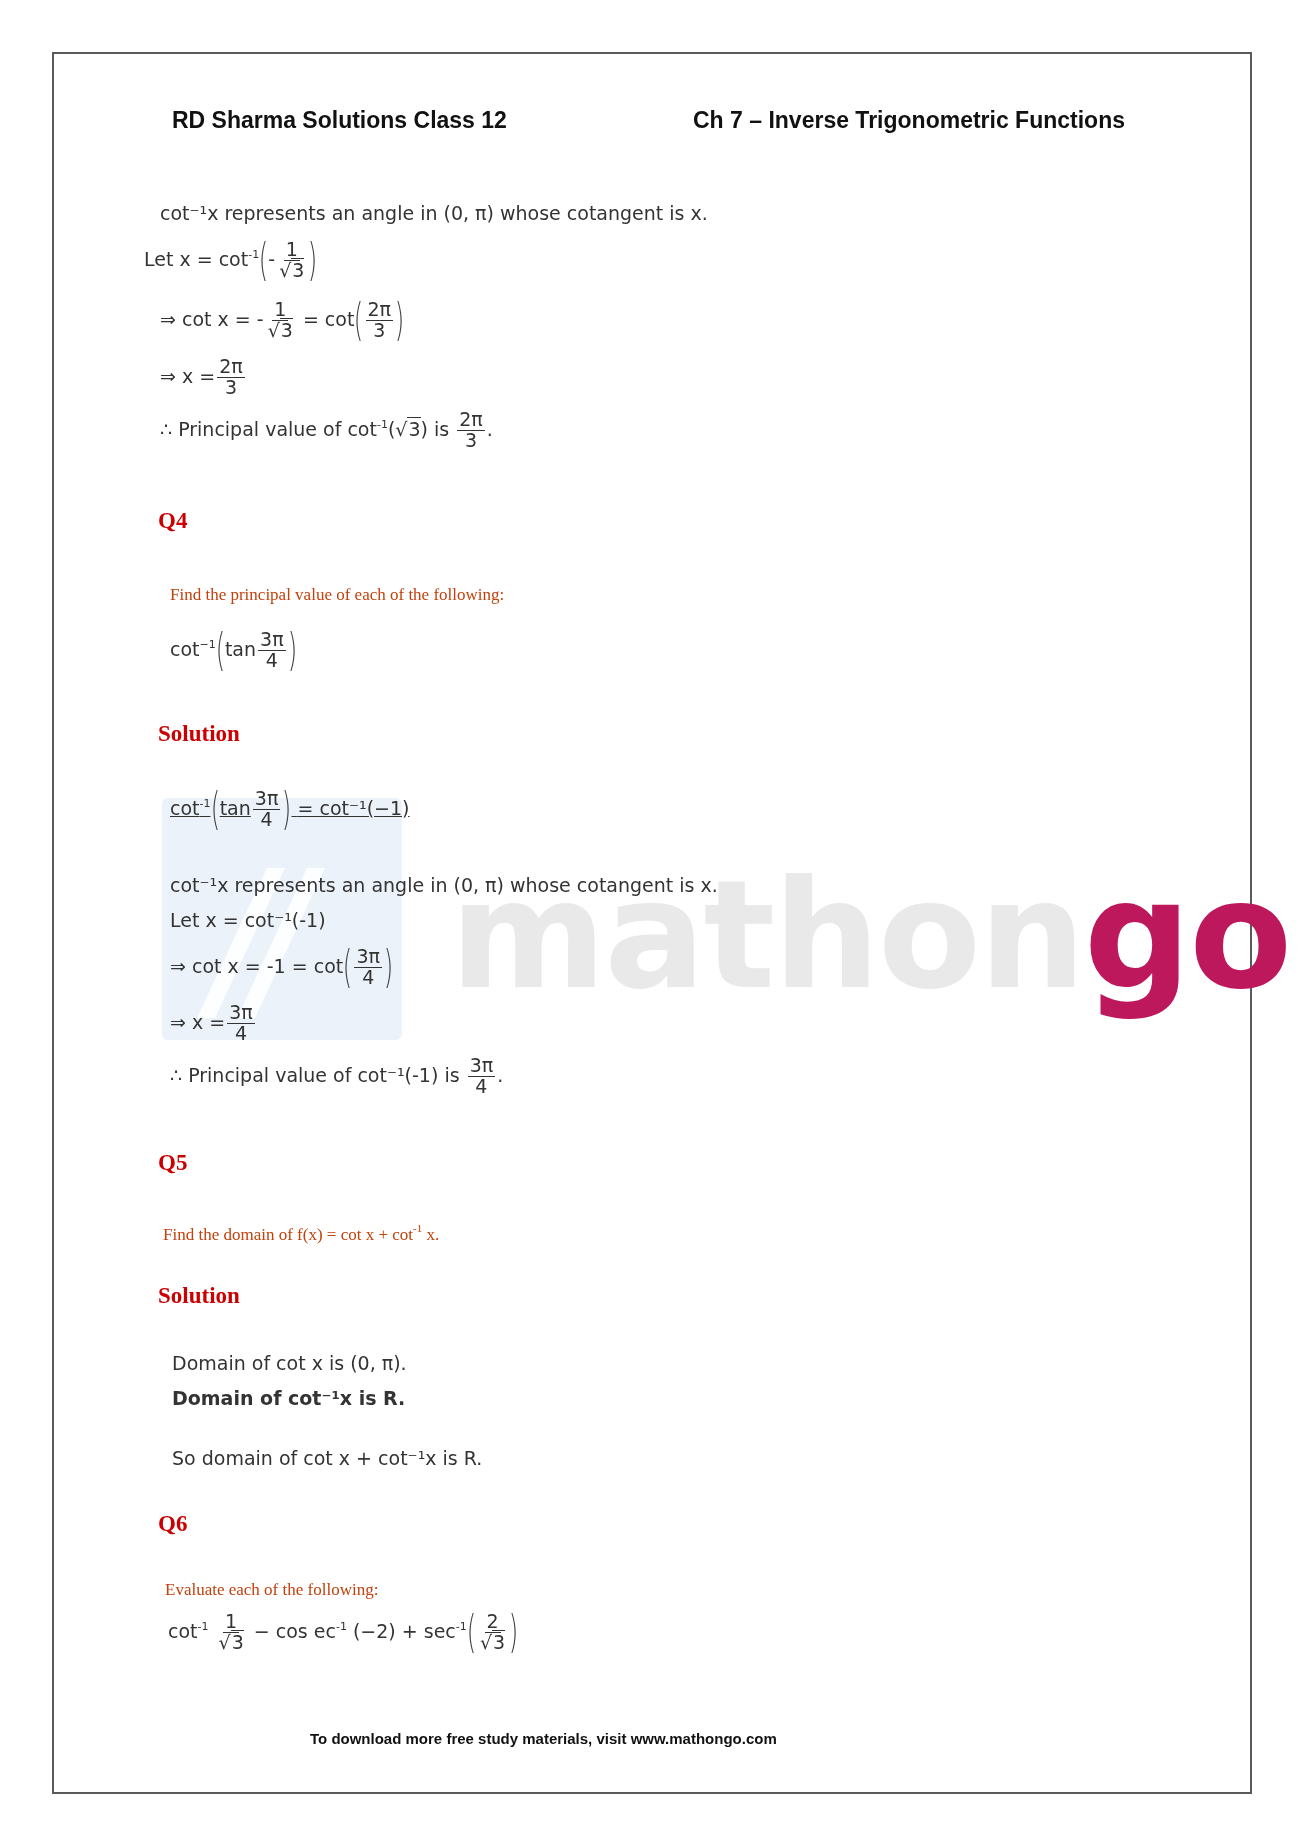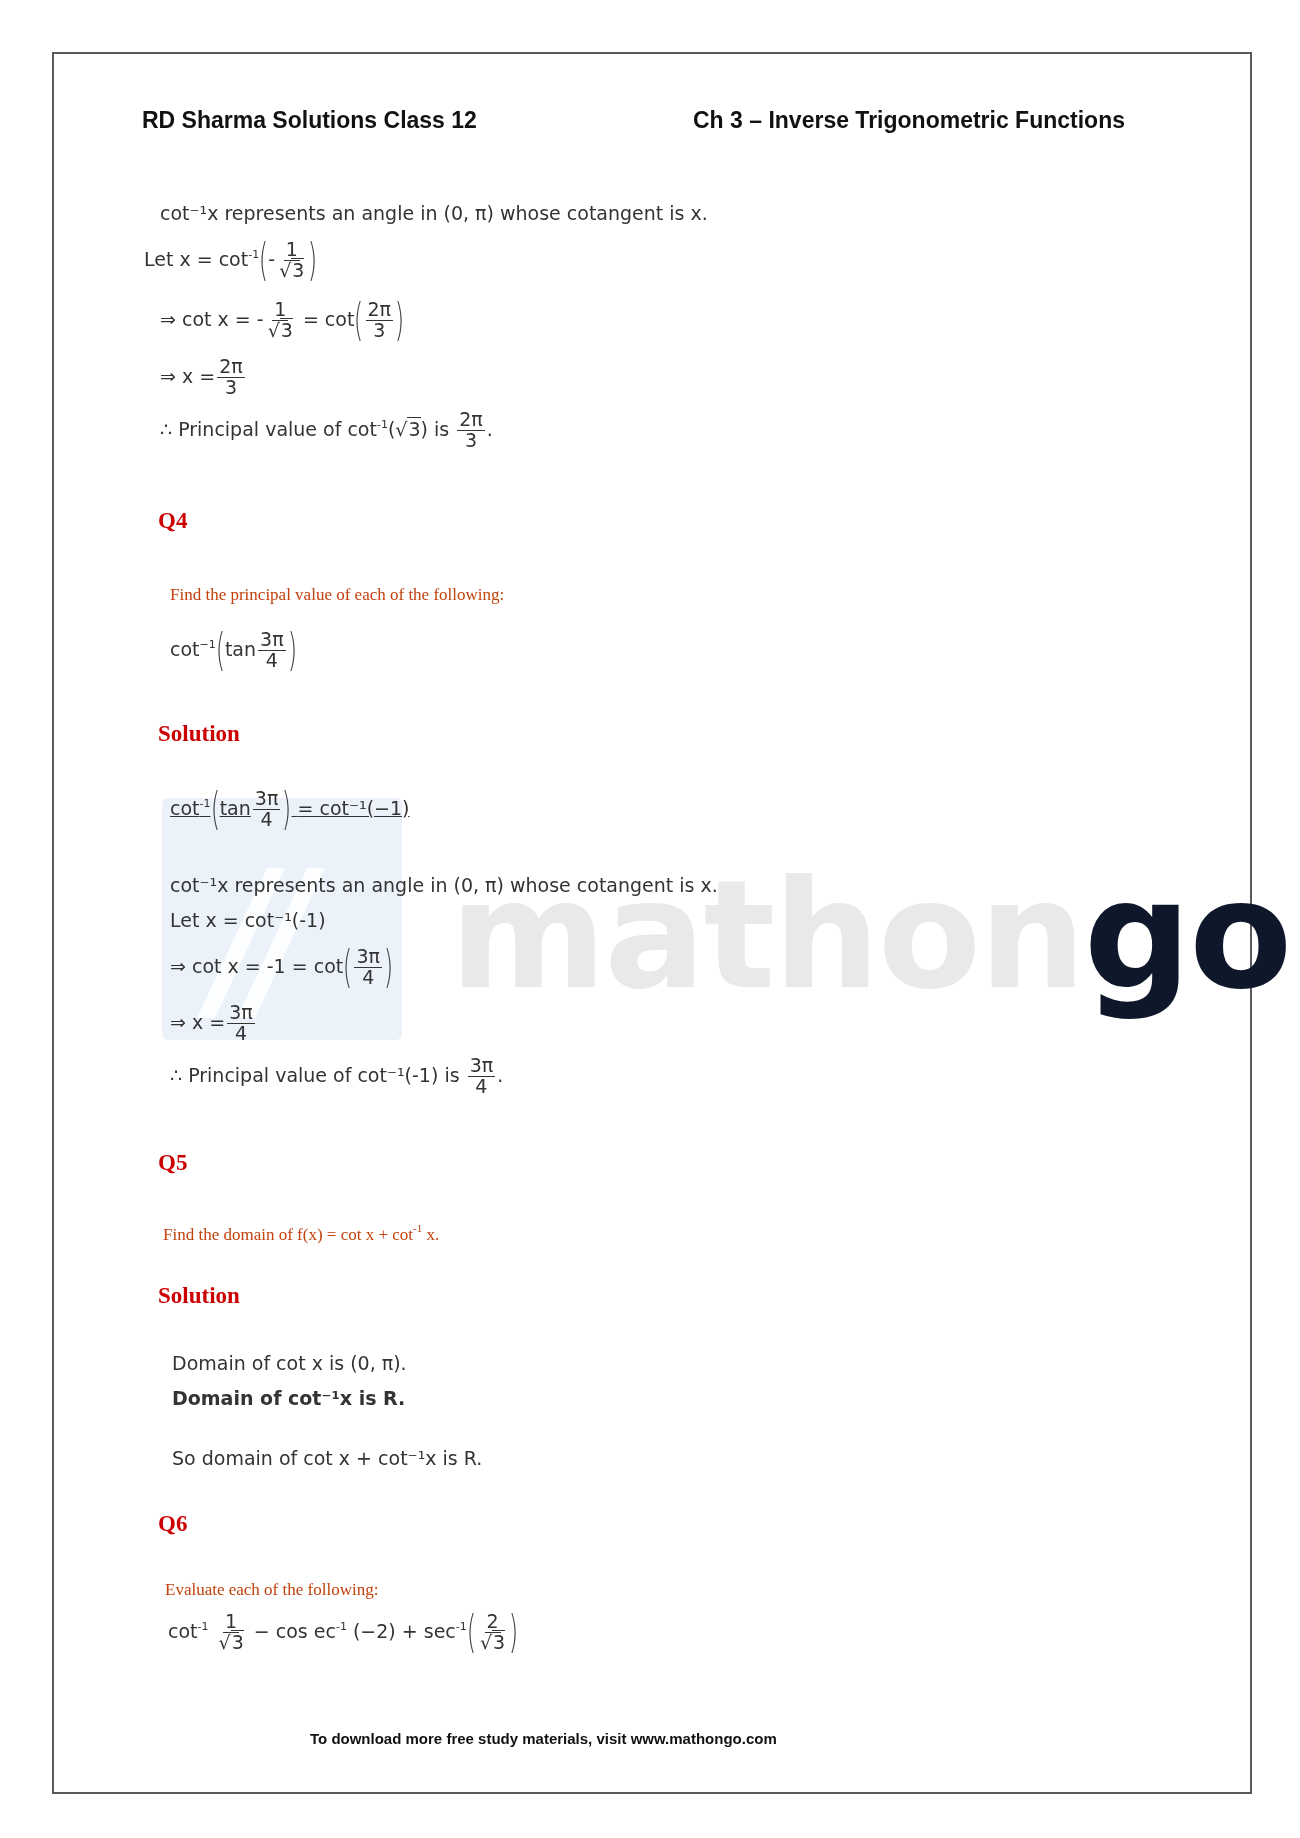--- a/index.html
+++ b/index.html
@@ -13,36 +13,36 @@
   .sup { font-size: 11px; vertical-align: 8px; }
   .frac { display: inline-flex; flex-direction: column; align-items: center; vertical-align: middle; margin: 0 2px; line-height: 1.05; }
   .frac .num { border-bottom: 1.3px solid #333; padding: 0 2px; }
   .frac .den { padding: 0 2px; }
   .paren { display: inline-block; font-size: 44px; font-weight: 100; vertical-align: middle; line-height: 1; transform: scaleX(0.55); color: #444; margin: 0 -4px; }
   .sqrt { border-top: 1.3px solid #333; padding-left: 1px; }
   .wm-box { position: absolute; left: 162px; top: 798px; width: 240px; height: 242px; background: #e6eef9; border-radius: 6px; opacity: 0.75; }
   .wm-slash { position: absolute; width: 18px; height: 150px; background: #ffffff; transform: skewX(-25deg); opacity: 0.9; }
   .wm-text { position: absolute; left: 450px; top: 860px; font-family: "DejaVu Sans", sans-serif; font-weight: bold; font-size: 150px; letter-spacing: -2px; line-height: 1; }
   .wm-text .gray { color: #e9e9e9; }
-  .wm-text .blue { color: #0f172a; }
+  .wm-text .blue { color: #be185d; }
   .footer { font-family: "Liberation Sans", sans-serif; font-weight: bold; font-size: 15px; color: #111; text-align: right; }
 </style>
 </head>
 <body>
 
 <div class="page-border"></div>
 
 <div class="wm-box">
   <div class="wm-slash" style="left:70px; top:70px;"></div>
   <div class="wm-slash" style="left:110px; top:70px;"></div>
 </div>
 <div class="wm-text"><span class="gray">mathon</span><span class="blue">go</span></div>
 
-<div class="abs hdr" style="left:142px; top:107px;">RD Sharma Solutions Class 12</div>
-<div class="abs hdr" style="left:693px; top:107px;">Ch 3 – Inverse Trigonometric Functions</div>
+<div class="abs hdr" style="left:172px; top:107px;">RD Sharma Solutions Class 12</div>
+<div class="abs hdr" style="left:693px; top:107px;">Ch 7 – Inverse Trigonometric Functions</div>
 
 <div class="abs math" style="left:160px; top:202px;">cot⁻¹x represents an angle in (0, π) whose cotangent is x.</div>
 
 <div class="abs math" style="left:144px; top:238px;">
   <span>Let x = cot</span><span class="sup">-1</span><span class="paren">(</span><span>-</span><span class="frac">
       <span class="num">1</span>
       <span class="den">√<span class="sqrt">3</span></span>
     </span><span class="paren">)</span>
 </div>
 

